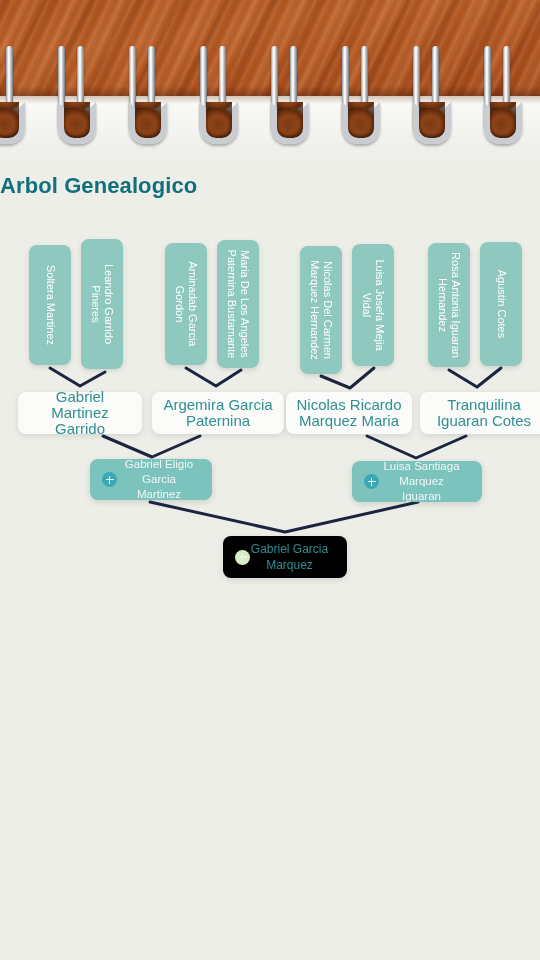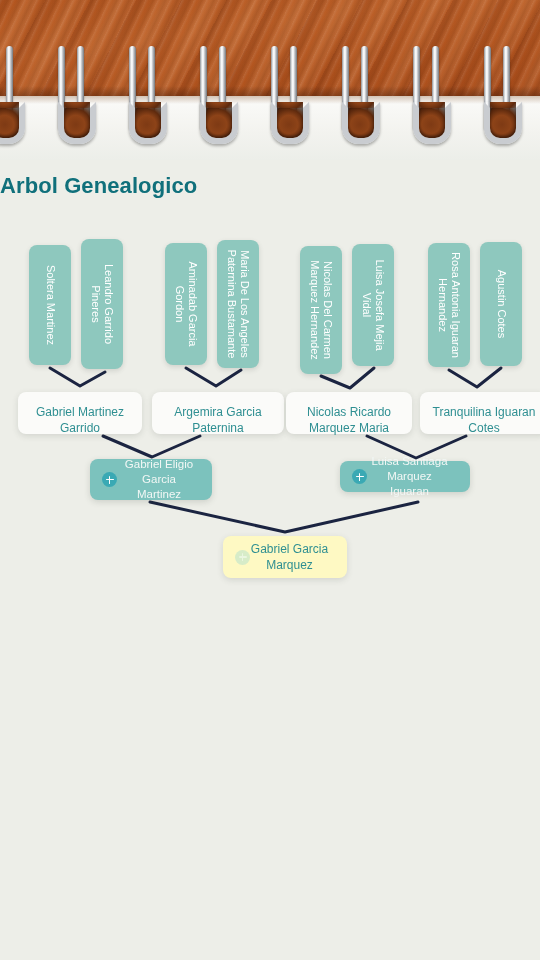--- a/index.html
+++ b/index.html
@@ -157,45 +157,46 @@
     line-height: 13px;
     text-align: center;
     color: #ffffff;
   }
 
   
   .gen2 {
     background: #fbfbf9;
     box-shadow: 0 2px 6px rgba(60,70,60,0.15);
     display: flex;
+    align-items: center;
     justify-content: center;
     text-align: center;
     color: #2f8f92;
-    font-size: 12px;
+    font-size: 15px;
     line-height: 16px;
     padding: 12px 8px;
   }
 
   
   .gen3 {
     background: #7cc2bd;
     box-shadow: 0 2px 6px rgba(60,70,60,0.18);
     display: flex;
     align-items: center;
     justify-content: flex-start;
     color: #f2f7f5;
     font-size: 11.5px;
     line-height: 15px;
     padding: 6px 8px;
   }
   .gen3 .label { flex: 1; text-align: center; padding-right: 10px; }
 
   
   .gen4 {
-    background: #fef9c3;
+    background: #000000;
     box-shadow: 0 2px 6px rgba(60,70,60,0.15);
     display: flex;
     align-items: center;
     justify-content: flex-end;
     color: #2f8f92;
     font-size: 12px;
     line-height: 16px;
     padding: 6px 8px;
   }
   .gen4 .label { flex: 1; text-align: center; padding-right: 10px; }
@@ -324,21 +325,21 @@
       <div class="node gen2" style="left: 286px; top: 392px; width: 126px; height: 42px;">
         <span>Nicolas Ricardo Marquez Maria</span>
       </div>
       <div class="node gen2" style="left: 420px; top: 392px; width: 128px; height: 42px;">
         <span>Tranquilina Iguaran Cotes</span>
       </div>
       <div class="node gen3" style="left: 90px; top: 459px; width: 122px; height: 41px; gap: 7px;">
         <span class="badge teal"></span>
         <span class="label">Gabriel Eligio Garcia Martinez</span>
       </div>
-      <div class="node gen3" style="left: 340px; top: 461px; width: 130px; height: 31px;">
+      <div class="node gen3" style="left: 352px; top: 461px; width: 130px; height: 41px;">
         <span class="badge teal"></span>
         <span class="label">Luisa Santiaga Marquez Iguaran</span>
       </div>
       <div class="node gen4" style="left: 223px; top: 536px; width: 124px; height: 42px;">
         <span class="badge pale"></span>
         <span class="label">Gabriel Garcia Marquez</span>
       </div>
     </div>
 </div>
 

